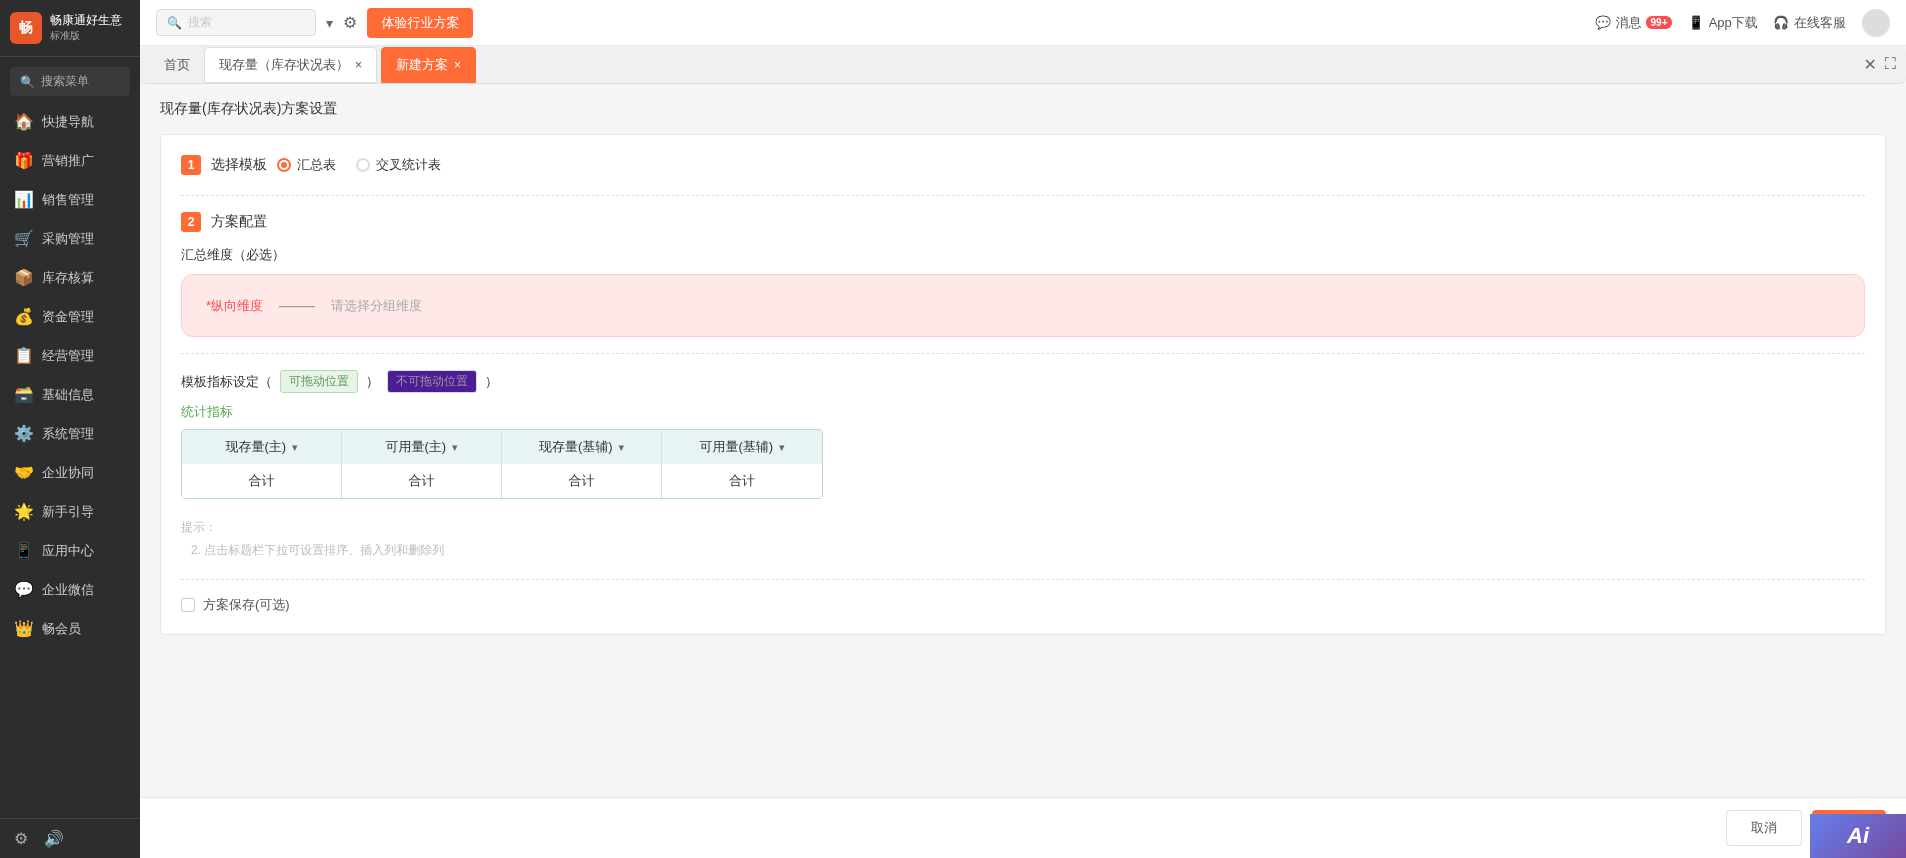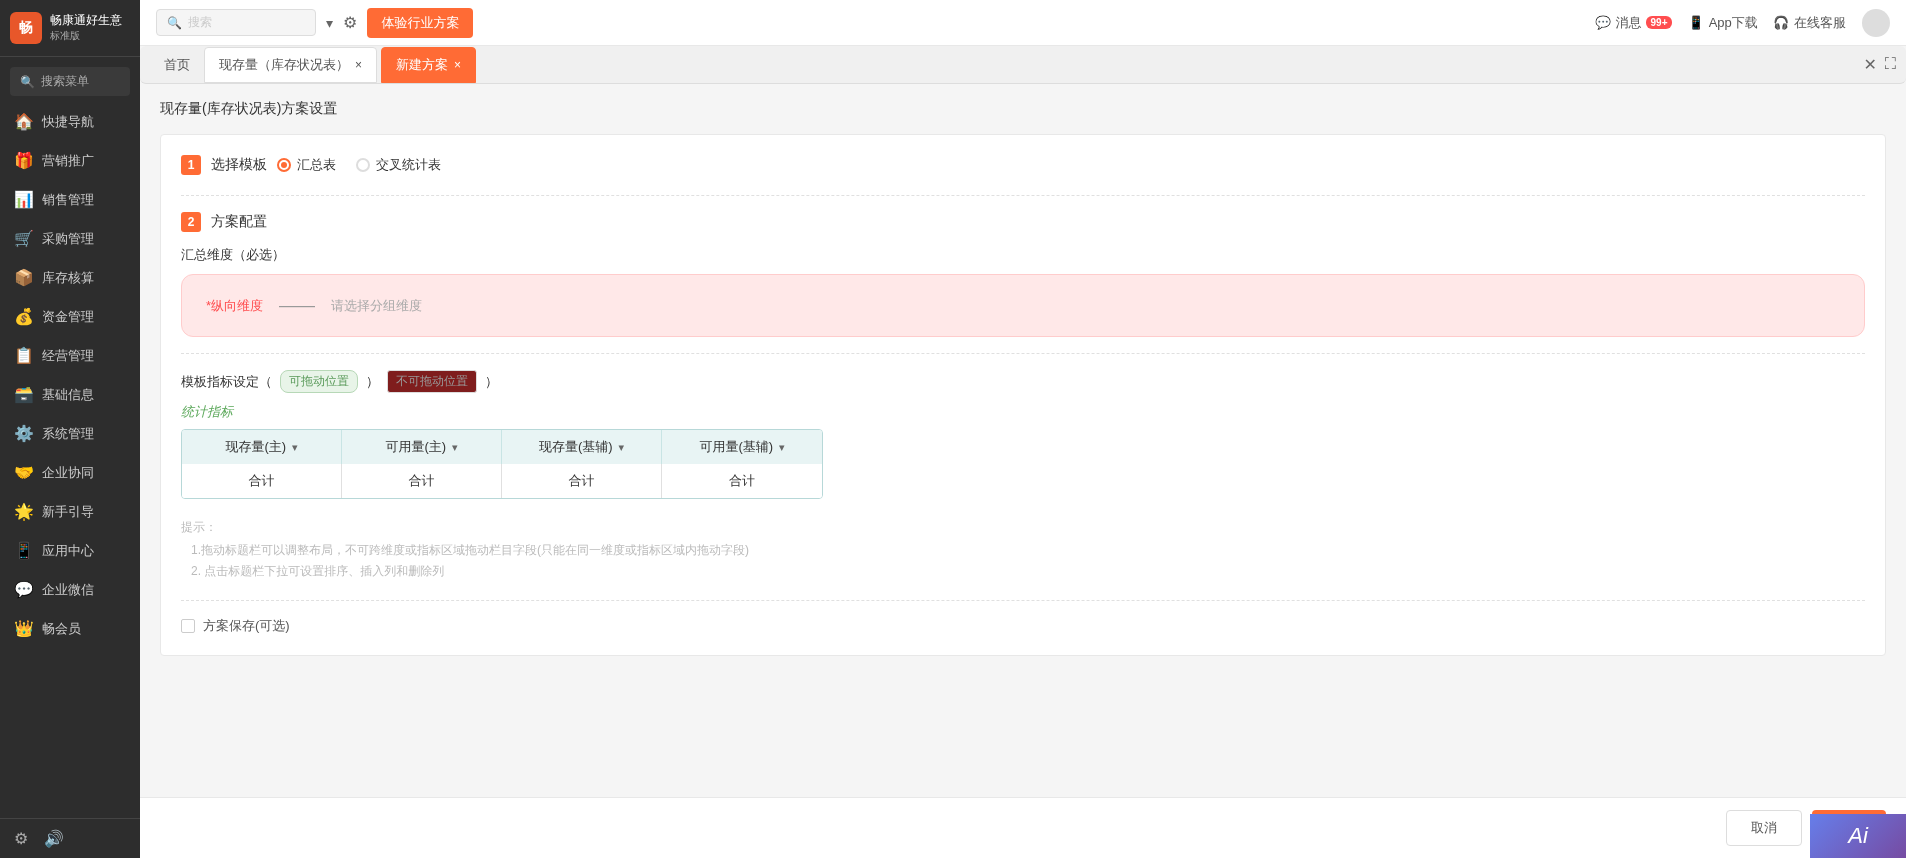--- a/index.html
+++ b/index.html
@@ -244,36 +244,36 @@
     .dimension-required { color: #ff4d4f; font-size: 13px; }
     .dimension-arrow { color: #999; font-size: 18px; }
     .dimension-placeholder { color: #aaa; font-size: 13px; }
 
     
     .indicator-settings { margin-top: 16px; }
     .indicator-label { font-size: 13px; color: #333; margin-bottom: 10px; display: flex; align-items: center; gap: 8px; }
     .indicator-badge-movable {
       background: #e8f4e8;
       border: 1px solid #b7d8b7;
-      border-radius: 8px;
+      border-radius: 3px;
       padding: 2px 8px;
       font-size: 12px;
       color: #5a9a5a;
     }
     .indicator-badge-fixed {
-      background: #7f1d1d;
+      background: #4c1d95;
       border: 1px solid #ddd;
       border-radius: 3px;
       padding: 2px 8px;
       font-size: 12px;
       color: #999;
     }
 
     
-    .stats-section-label { color: #5ba85a; font-size: 13px; margin-bottom: 8px; font-style: italic; }
+    .stats-section-label { color: #5ba85a; font-size: 13px; margin-bottom: 8px; }
 
     
     .stats-table { border: 1px solid #b7d8d8; border-radius: 4px; overflow: hidden; width: fit-content; }
     .stats-table-header { display: flex; background: #e8f4f4; }
     .stats-table-body { display: flex; background: #fff; }
     .stats-col {
       width: 160px;
       border-right: 1px solid #c8e4e4;
       display: flex;
       align-items: center;
@@ -355,21 +355,21 @@
       bottom: 0;
       right: 0;
       width: 96px;
       height: 44px;
       background: linear-gradient(135deg, #667eea 0%, #764ba2 100%);
       color: white;
       display: flex;
       align-items: center;
       justify-content: center;
       font-size: 22px;
-      font-weight: normal;
+      font-weight: bold;
       cursor: pointer;
       font-style: italic;
     }
 
     
     .sidebar-nav::-webkit-scrollbar { width: 4px; }
     .sidebar-nav::-webkit-scrollbar-thumb { background: #555; border-radius: 2px; }
     .content::-webkit-scrollbar { width: 6px; }
     .content::-webkit-scrollbar-thumb { background: #ccc; border-radius: 3px; }
   </style>
@@ -581,21 +581,20 @@
               <div class="stats-col-body">合计</div>
               <div class="stats-col-body">合计</div>
               <div class="stats-col-body">合计</div>
               <div class="stats-col-body">合计</div>
             </div>
           </div>
         </div>
 
         <div class="tips-section">
           <div class="tips-title">提示：</div>
-          <div class="tips-item">1.拖动标题栏可以调整布局，不可跨维度或指标区域拖动栏目字段(只能在同一维度或指标区域内拖动字段)</div>
           <div class="tips-item">
             <span>2. 点击标题栏下拉可设置排序、插入列和删除列</span>
           </div>
         </div>
       </div>
 
       <hr class="section-divider">
       <div class="save-option">
         <div class="checkbox-box"></div>
         <span>方案保存(可选)</span>

